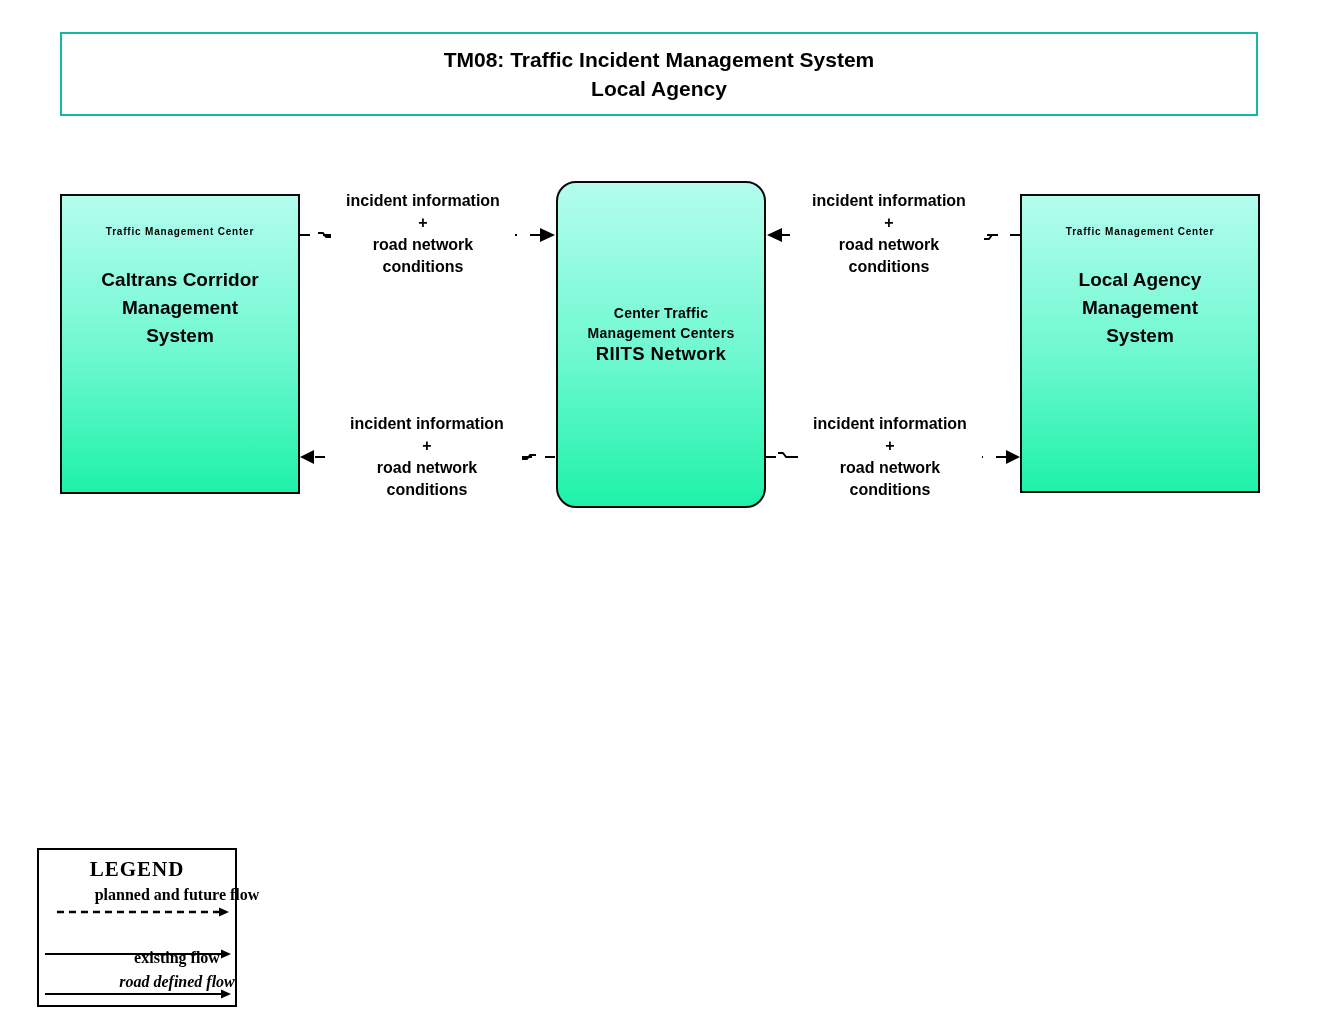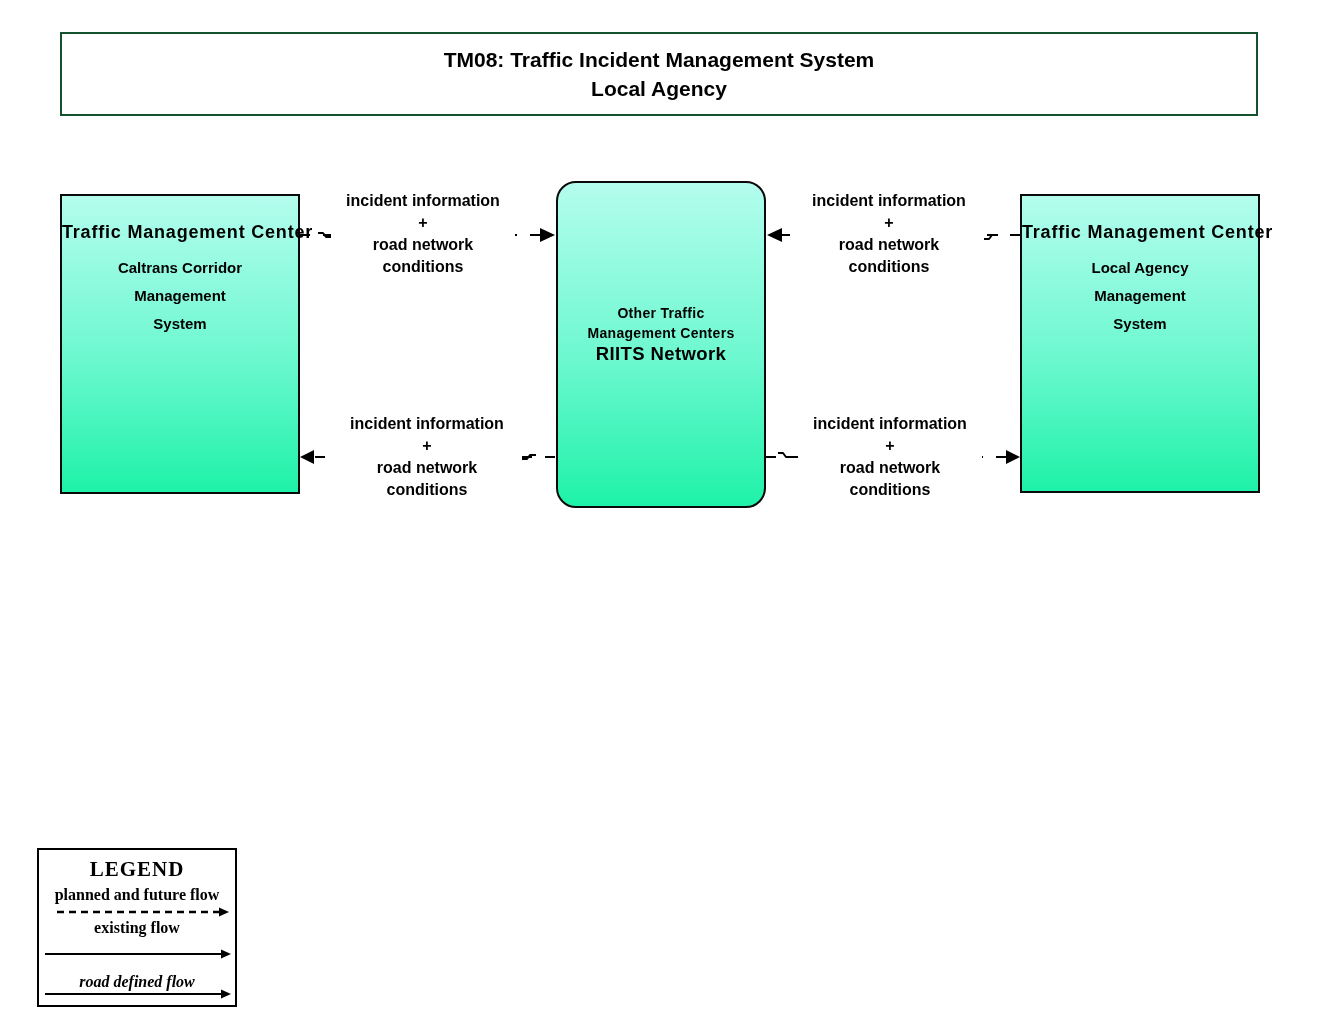--- a/index.html
+++ b/index.html
@@ -3,39 +3,39 @@
 <meta charset="utf-8">
 <style>
   html,body{margin:0;padding:0;background:#fff;}
   .canvas{
     position:relative;width:1320px;height:1020px;background:#ffffff;
     font-family:"Liberation Sans", sans-serif;color:#000;overflow:hidden;
   }
   
   .title-box{
     position:absolute;left:60px;top:32px;width:1194px;height:80px;
-    border:2px solid #14532d;display:flex;flex-direction:column;
+    border:2px solid #14b8a6;display:flex;flex-direction:column;
     justify-content:center;align-items:center;background:#fff;
   }
   .title-line{font-size:21px;font-weight:bold;line-height:29px;white-space:nowrap;}
 
   
   .node{
     position:absolute;border:2px solid #0a0a0a;box-sizing:border-box;
     background:linear-gradient(180deg,#b4fdee 0%,#6cf8cf 55%,#1ef2a8 100%);
     text-align:center;
   }
   .node-rect{left:60px;top:194px;width:240px;height:300px;}
   .node-rect-right{left:1020px;top:194px;width:240px;height:299px;}
   .node-round{left:556px;top:181px;width:210px;height:327px;border-radius:20px;}
   .node-header{
-    margin-top:28px;font-size:18px;font-weight:bold;letter-spacing:0.8px;
+    margin-top:28px;font-size:10px;font-weight:bold;letter-spacing:0.8px;
     line-height:16px;white-space:nowrap;
   }
-  .node-title{font-size:15px;font-weight:bold;line-height:28px;margin-top:14px;}
+  .node-title{font-size:19px;font-weight:bold;line-height:28px;margin-top:26px;}
   .round-header{margin-top:120px;font-size:14px;font-weight:bold;letter-spacing:0.3px;line-height:20px;}
   .round-title{font-size:18.5px;font-weight:bold;letter-spacing:0.4px;}
 
   
   .connector-layer{position:absolute;left:0;top:0;width:1320px;height:1020px;}
 
   
   .flow-label{
     position:absolute;width:184px;text-align:center;background:#ffffff;
     font-size:16px;font-weight:bold;line-height:22px;
@@ -51,24 +51,24 @@
     position:absolute;left:37px;top:848px;width:200px;height:159px;
     border:2px solid #000;box-sizing:border-box;background:#fff;
     font-family:"Liberation Serif", serif;
   }
   .legend-title{
     position:absolute;left:0;width:100%;top:7px;text-align:center;
     font-size:21px;font-weight:bold;letter-spacing:1px;
   }
   .legend-label{
     position:absolute;left:0;width:100%;text-align:center;
-    font-size:16px;font-weight:bold;white-space:nowrap;
+    font-size:16px;font-weight:bold;white-space:nowrap;padding-left:40px;
   }
   .ll-1{top:36px;}
-  .ll-2{top:69px;}
+  .ll-2{top:99px;}
   .ll-3{top:123px;font-style:italic;}
   .legend-arrow{position:absolute;left:2px;}
   .la-1{top:55px;}
   .la-2{top:97px;}
   .la-3{top:137px;}
 </style>
 </head>
 <body>
 
 <div class="canvas">
@@ -101,21 +101,21 @@
     <div class="node-header">Traffic Management Center</div>
     <div class="node-title">
       <span style="display:block">Caltrans Corridor</span>
       <span style="display:block">Management</span>
       <span style="display:block">System</span>
     </div>
   </div>
 
   <div class="node node-round">
     <div class="round-header">
-      <span style="display:block">Other Traffic</span>
+      <span style="display:block">Center Traffic</span>
       <span style="display:block">Management Centers</span>
     </div>
     <div class="round-title">RIITS Network</div>
   </div>
 
   <div class="node node-rect node-rect-right">
     <div class="node-header">Traffic Management Center</div>
     <div class="node-title">
       <span style="display:block">Local Agency</span>
       <span style="display:block">Management</span>

